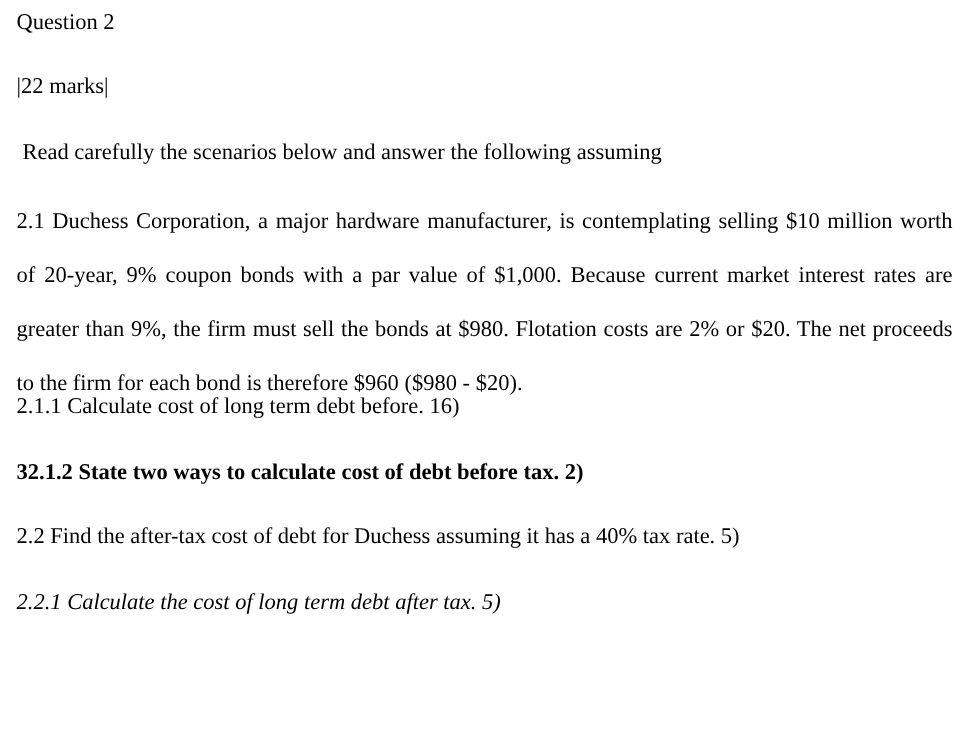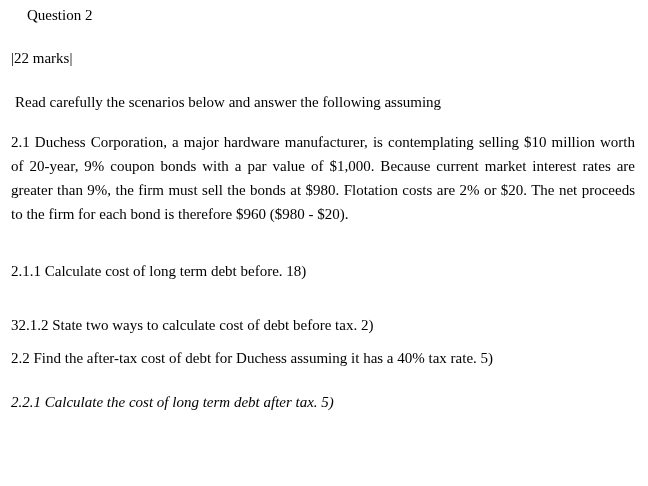--- a/index.html
+++ b/index.html
@@ -19,30 +19,30 @@
     .line {
       position: absolute;
       left: 11px;
       white-space: nowrap;
       line-height: 18px;
     }
     .para {
       position: absolute;
       left: 11px;
       width: 624px;
-      line-height: 24px;
+      line-height: 36px;
       text-align: justify;
       text-align-last: left;
     }
   </style>
 </head>
 <body>
 
 <div>
-  <div class="line" style="top:6px;margin-left:16px;">Question 2</div>
+  <div class="line" style="top:6px;">Question 2</div>
   <div class="line" style="top:49px;text-align:center;">|22 marks|</div>
   <div class="line" style="top:93px; left:15px;">Read carefully the scenarios below and answer the following assuming</div>
   <div class="para" style="top:130px;">2.1 Duchess Corporation, a major hardware manufacturer, is contemplating selling $10 million worth of 20-year, 9% coupon bonds with a par value of $1,000.  Because current market interest rates are greater than 9%, the firm must sell the bonds at $980.  Flotation costs are 2% or $20.  The net proceeds to the firm for each bond is therefore $960 ($980 - $20).</div>
-  <div class="line" style="top:262px;">2.1.1 Calculate cost of long term debt before. 18)</div>
-  <div class="line" style="top:316px;">32.1.2 State two ways to calculate cost of debt before tax. 2)</div>
+  <div class="line" style="top:262px;">2.1.1 Calculate cost of long term debt before. 16)</div>
+  <div class="line" style="top:306px;font-weight:bold;">32.1.2 State two ways to calculate cost of debt before tax. 2)</div>
   <div class="line" style="top:349px;">2.2 Find the after-tax cost of debt for Duchess assuming it has a 40% tax rate. 5)</div>
   <div class="line" style="top:393px;font-style:italic;">2.2.1 Calculate the cost of long term debt after tax. 5)</div>
 </div>
 
 </body></html>

